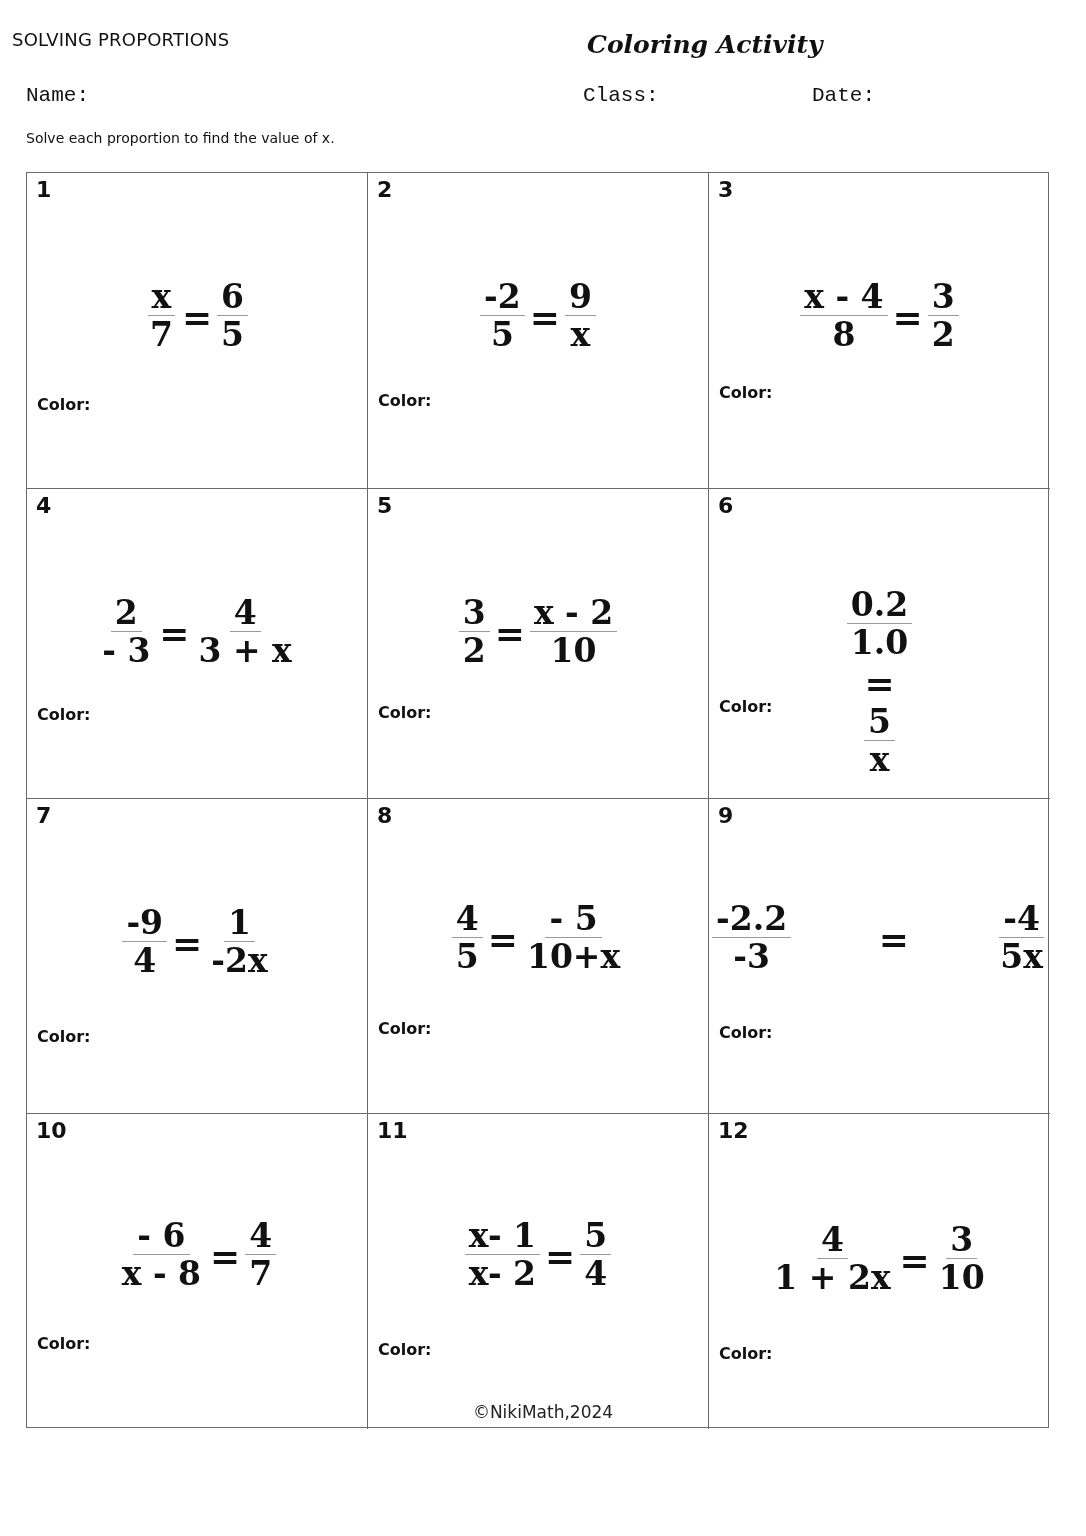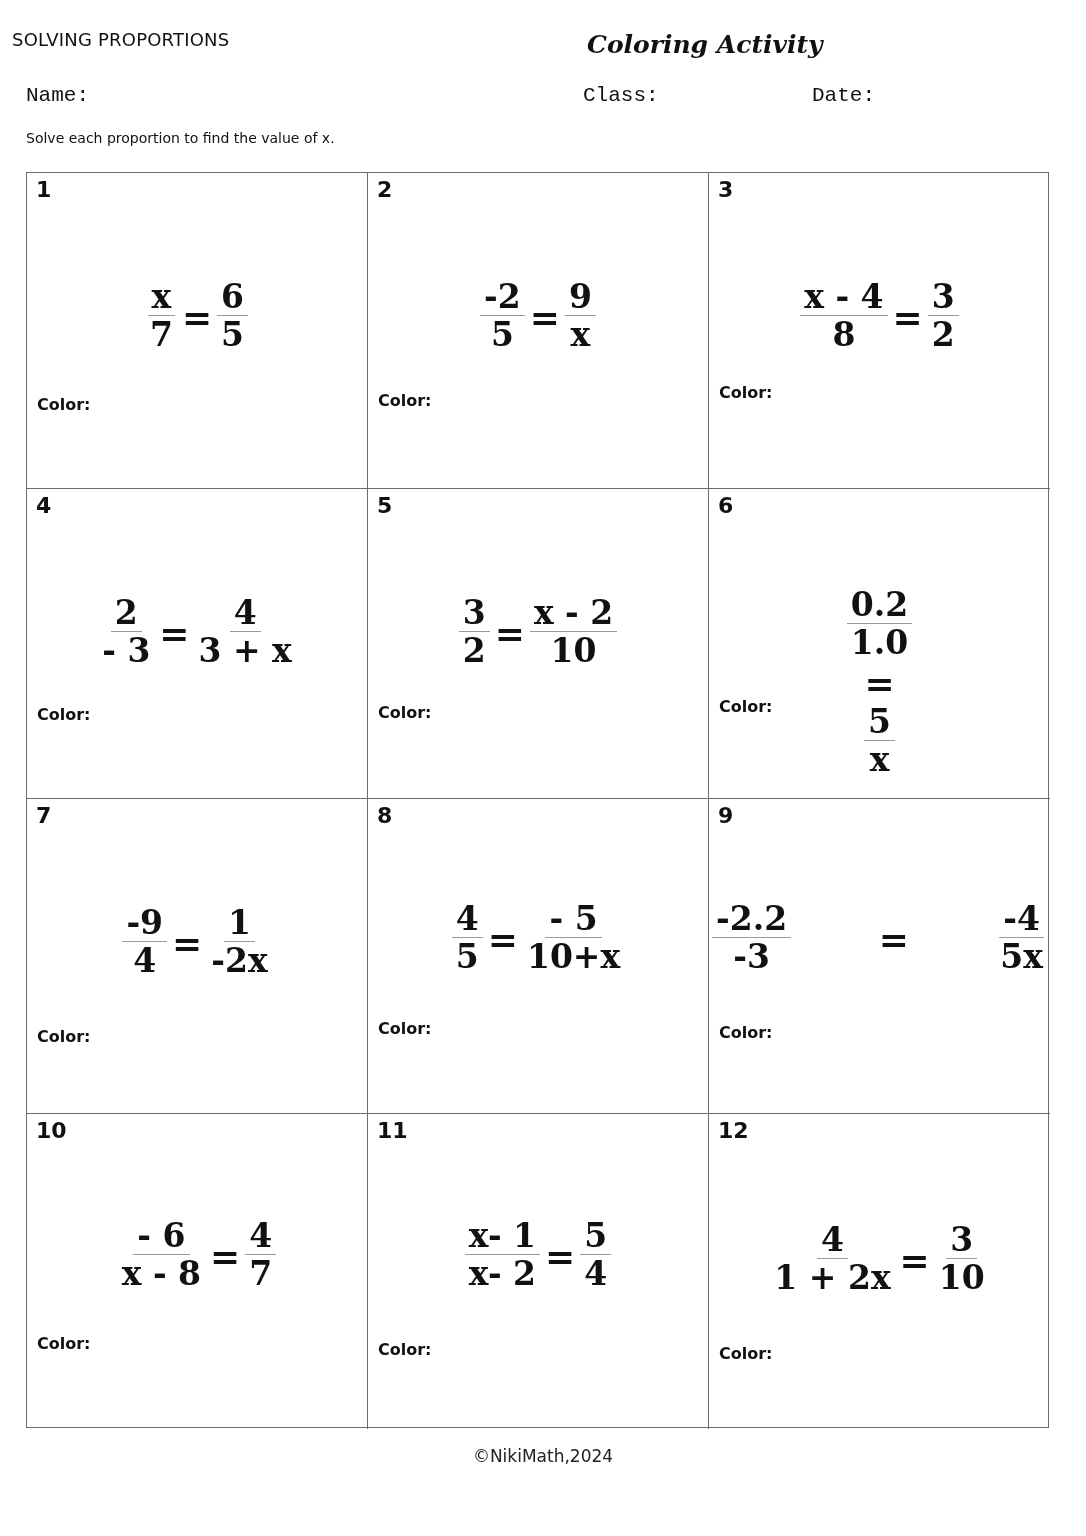--- a/index.html
+++ b/index.html
@@ -15,21 +15,21 @@
     .cell.c3 { border-right: none; }
     .cell.r4 { border-bottom: none; }
     .num { position: absolute; left: 9px; top: 4px; font-family: "DejaVu Sans", sans-serif; font-weight: bold; font-size: 22px; }
     .color { position: absolute; left: 10px; font-family: "DejaVu Sans", sans-serif; font-weight: bold; font-size: 16px; }
     .eq { position: absolute; left: 0; right: 0; display: flex; justify-content: center; align-items: center;
           font-family: "DejaVu Serif", serif; font-weight: bold; font-size: 33px; }
     .frac { display: inline-flex; flex-direction: column; align-items: center; padding: 0 3px; }
     .frac .n { padding: 0 4px; line-height: 36px; border-bottom: 1.5px solid #9a9a9a; }
     .frac .d { padding: 0 4px; line-height: 38px; }
     .equals { padding: 0 2px; font-size: 36px; }
-    .footer { left: 0; right: 0; top: 1446px; text-align: center; font-family: "DejaVu Sans", sans-serif; font-size: 17px; color: #222; }
+    .footer { left: 0; right: 0; top: 1402px; text-align: center; font-family: "DejaVu Sans", sans-serif; font-size: 17px; color: #222; }
   </style>
 </head>
 <body>
 
 <div class="abs title">SOLVING PROPORTIONS</div>
 <div class="abs subtitle">Coloring Activity</div>
 <div class="abs field" style="left:26px;">Name:</div>
 <div class="abs field" style="left:583px;">Class:</div>
 <div class="abs field" style="left:812px;">Date:</div>
 <div class="abs instr">Solve each proportion to find the value of x.</div>

